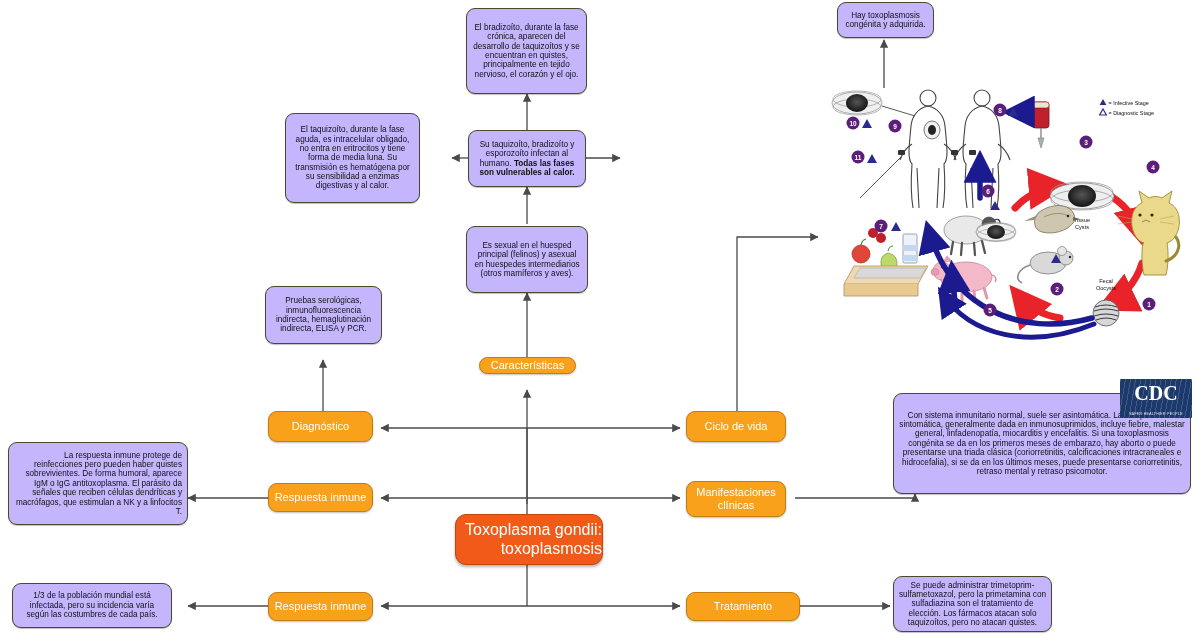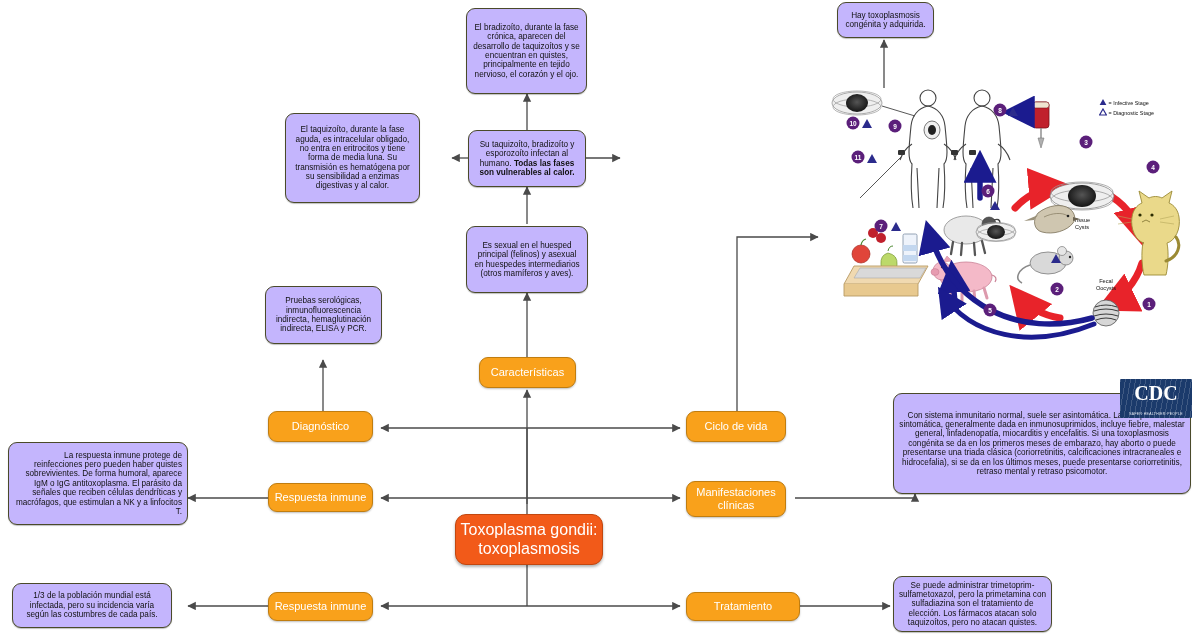--- a/index.html
+++ b/index.html
@@ -200,21 +200,21 @@
   </div>
 
   <div class="node node-yellow" style="left:893px; top:393px; width:298px; height:101px;">
     <span>Con sistema inmunitario normal, suele ser asintomática. La toxoplasmosis sintomática, generalmente dada en inmunosuprimidos, incluye fiebre, malestar general, linfadenopatía, miocarditis y encefalitis. Si una toxoplasmosis congénita se da en los primeros meses de embarazo, hay aborto o puede presentarse una triada clásica (coriorretinitis, calcificaciones intracraneales e hidrocefalia), si se da en los últimos meses, puede presentarse coriorretinitis, retraso mental y retraso psicomotor.</span>
   </div>
 
   <div class="node node-yellow" style="left:893px; top:576px; width:159px; height:56px;">
     <span>Se puede administrar trimetoprim-sulfametoxazol, pero la primetamina con sulfadiazina son el tratamiento de elección. Los fármacos atacan solo taquizoítos, pero no atacan quistes.</span>
   </div>
 
-  <div class="node node-orange" style="left:479px; top:357px; width:97px; height:31px;">
+  <div class="node node-orange" style="left:479px; top:357px; width:97px; height:17px;">
     <span>Características</span>
   </div>
 
   <div class="node node-orange" style="left:268px; top:411px; width:105px; height:31px;">
     <span>Diagnóstico</span>
   </div>
 
   <div class="node node-orange" style="left:686px; top:411px; width:100px; height:31px;">
     <span>Ciclo de vida</span>
   </div>
@@ -228,21 +228,21 @@
   </div>
 
   <div class="node node-orange" style="left:268px; top:592px; width:105px; height:29px;">
     <span>Respuesta inmune</span>
   </div>
 
   <div class="node node-orange" style="left:686px; top:592px; width:114px; height:29px;">
     <span>Tratamiento</span>
   </div>
 
-  <div class="node node-title" style="left:455px; top:514px; width:148px; height:51px;">
+  <div class="node node-title" style="left:455px; top:514px; width:148px; height:51px;text-align:right;">
     <span>Toxoplasma gondii: toxoplasmosis</span>
   </div>
 
   <div id="lifecycle">
     <svg width="379" height="260" viewBox="0 0 379 260">
       <defs>
         <marker id="redArrow" markerWidth="6" markerHeight="6" refX="4.5" refY="3" orient="auto">
           <path d="M0,0 L6,3 L0,6 z" fill="#e8232a"></path>
         </marker>
         <marker id="blueArrow" markerWidth="6" markerHeight="6" refX="4.5" refY="3" orient="auto">

